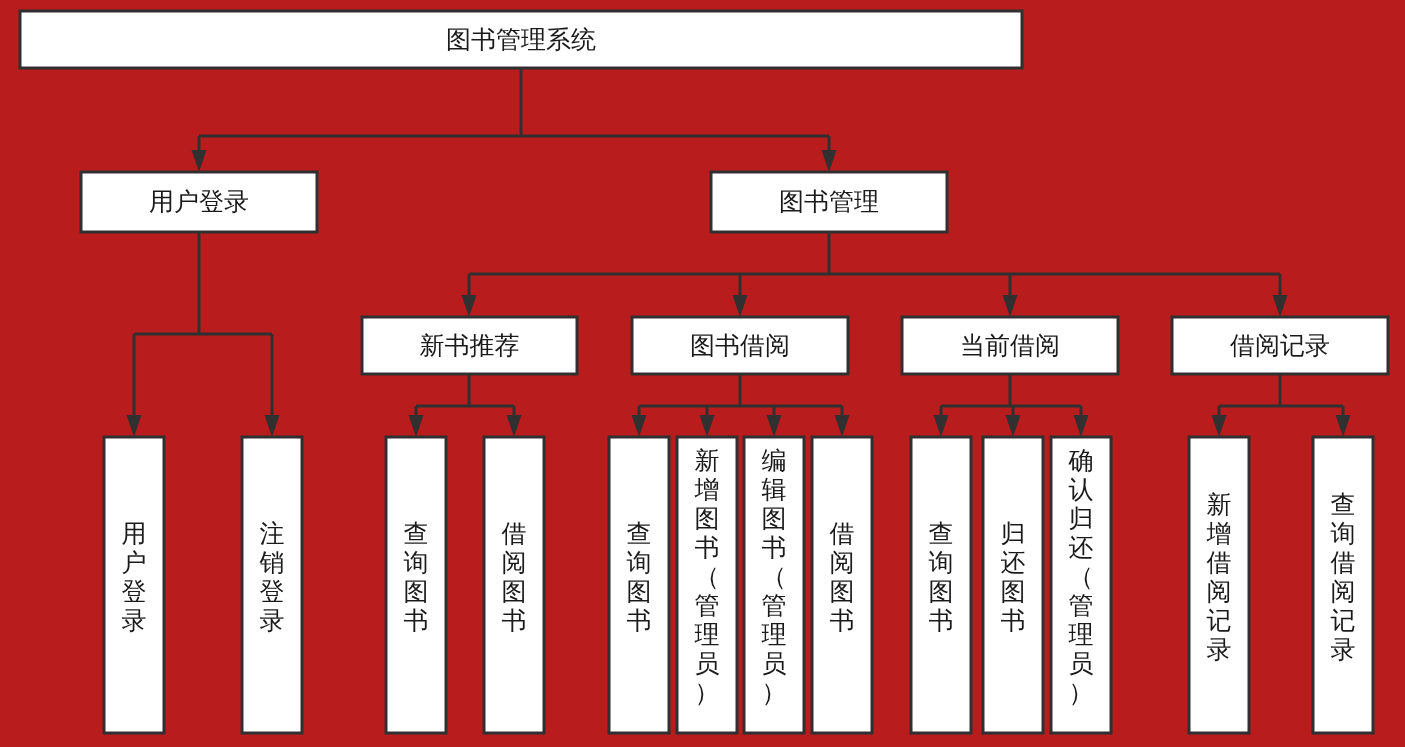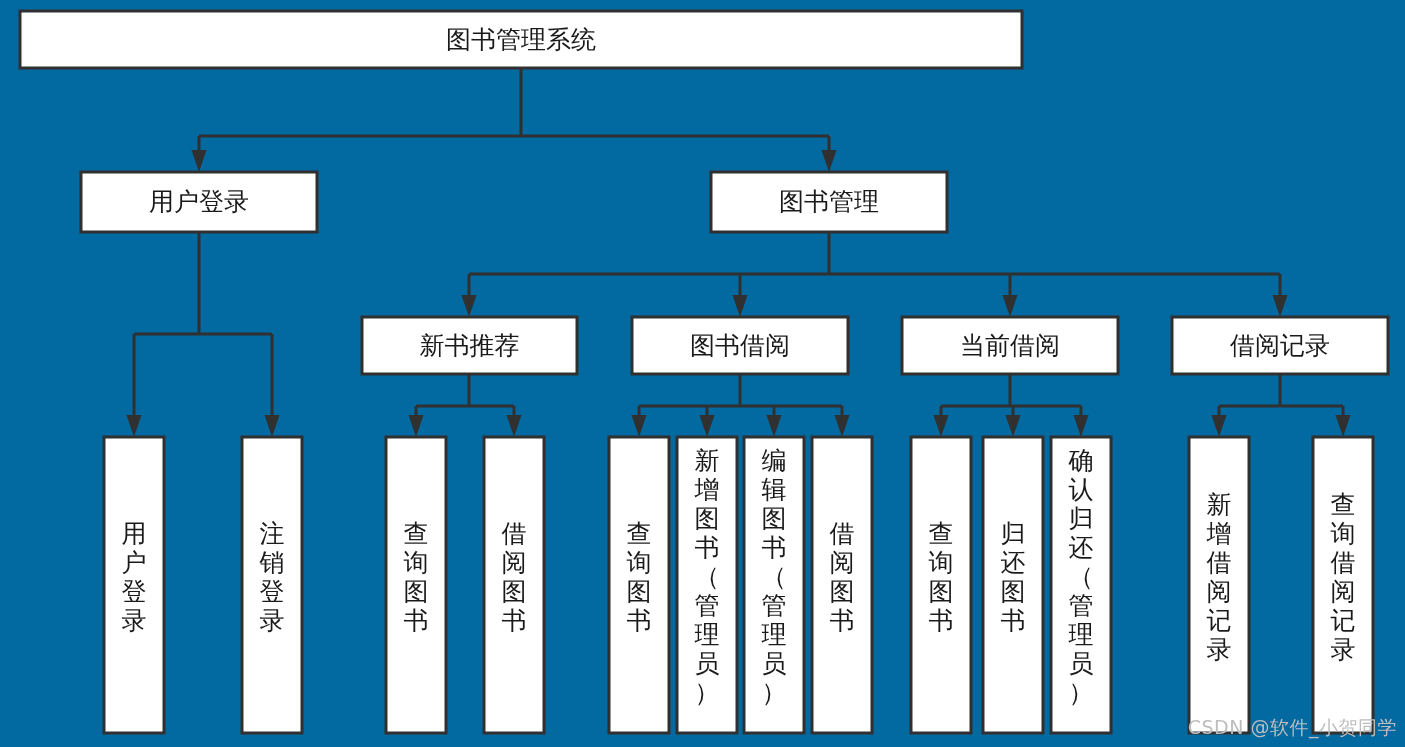--- a/index.html
+++ b/index.html
@@ -10,21 +10,21 @@
   body {
     width: 1405px;
     height: 747px;
     font-family: "DejaVu Sans", "Liberation Sans", sans-serif;
     overflow: hidden;
   }
   #diagram-root {
     position: relative;
     width: 1405px;
     height: 747px;
-    background: #0369a1;
+    background: #b91c1c;
   }
   svg.diagram-canvas {
     position: absolute;
     left: 0;
     top: 0;
     width: 1405px;
     height: 747px;
     display: block;
   }
   .node-rect {
@@ -216,14 +216,13 @@
         <g>
           <rect class="node-rect" x="1189" y="437" width="60" height="296"></rect>
           <text class="node-label-v" x="1219" y="512.5"><tspan x="1219" dy="0">新</tspan><tspan x="1219" dy="29">增</tspan><tspan x="1219" dy="29">借</tspan><tspan x="1219" dy="29">阅</tspan><tspan x="1219" dy="29">记</tspan><tspan x="1219" dy="29">录</tspan></text>
         </g>
         <g>
           <rect class="node-rect" x="1313" y="437" width="60" height="296"></rect>
           <text class="node-label-v" x="1343" y="512.5"><tspan x="1343" dy="0">查</tspan><tspan x="1343" dy="29">询</tspan><tspan x="1343" dy="29">借</tspan><tspan x="1343" dy="29">阅</tspan><tspan x="1343" dy="29">记</tspan><tspan x="1343" dy="29">录</tspan></text>
         </g>
       </g>
   </svg>
-  <div class="watermark-text">CSDN @软件_小贺同学</div>
 </div>
 
 </body></html>

